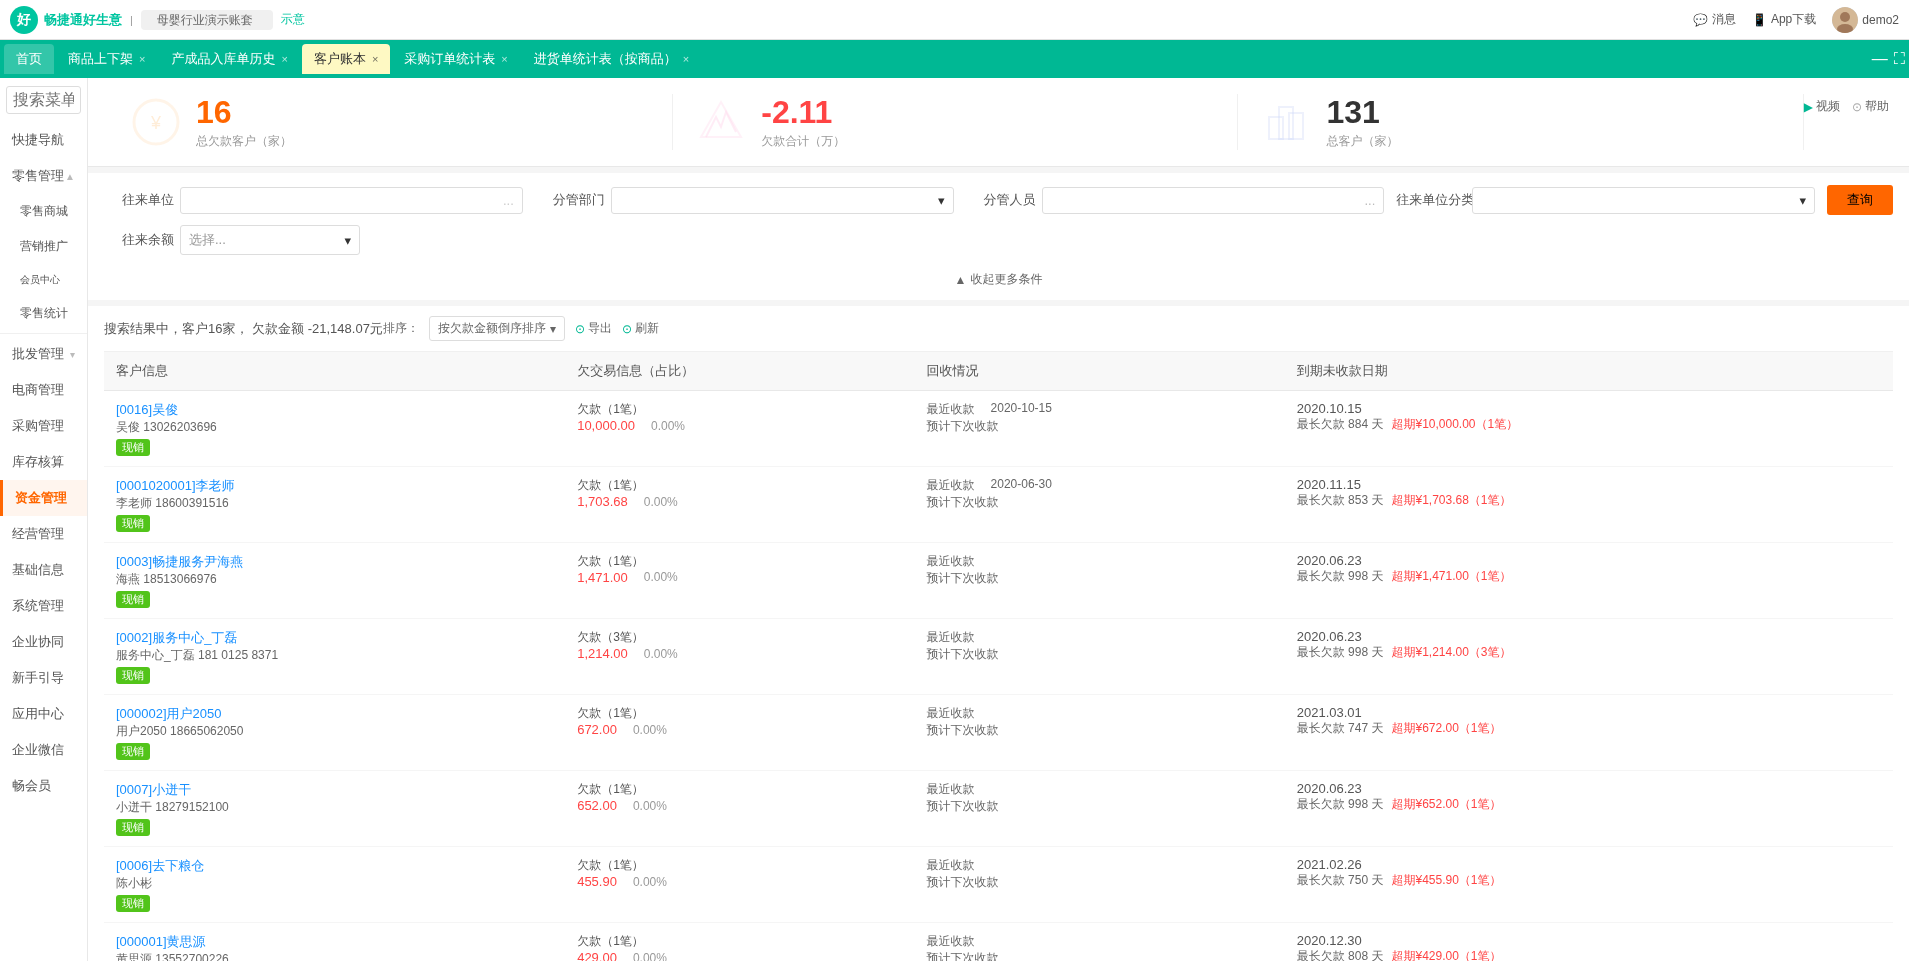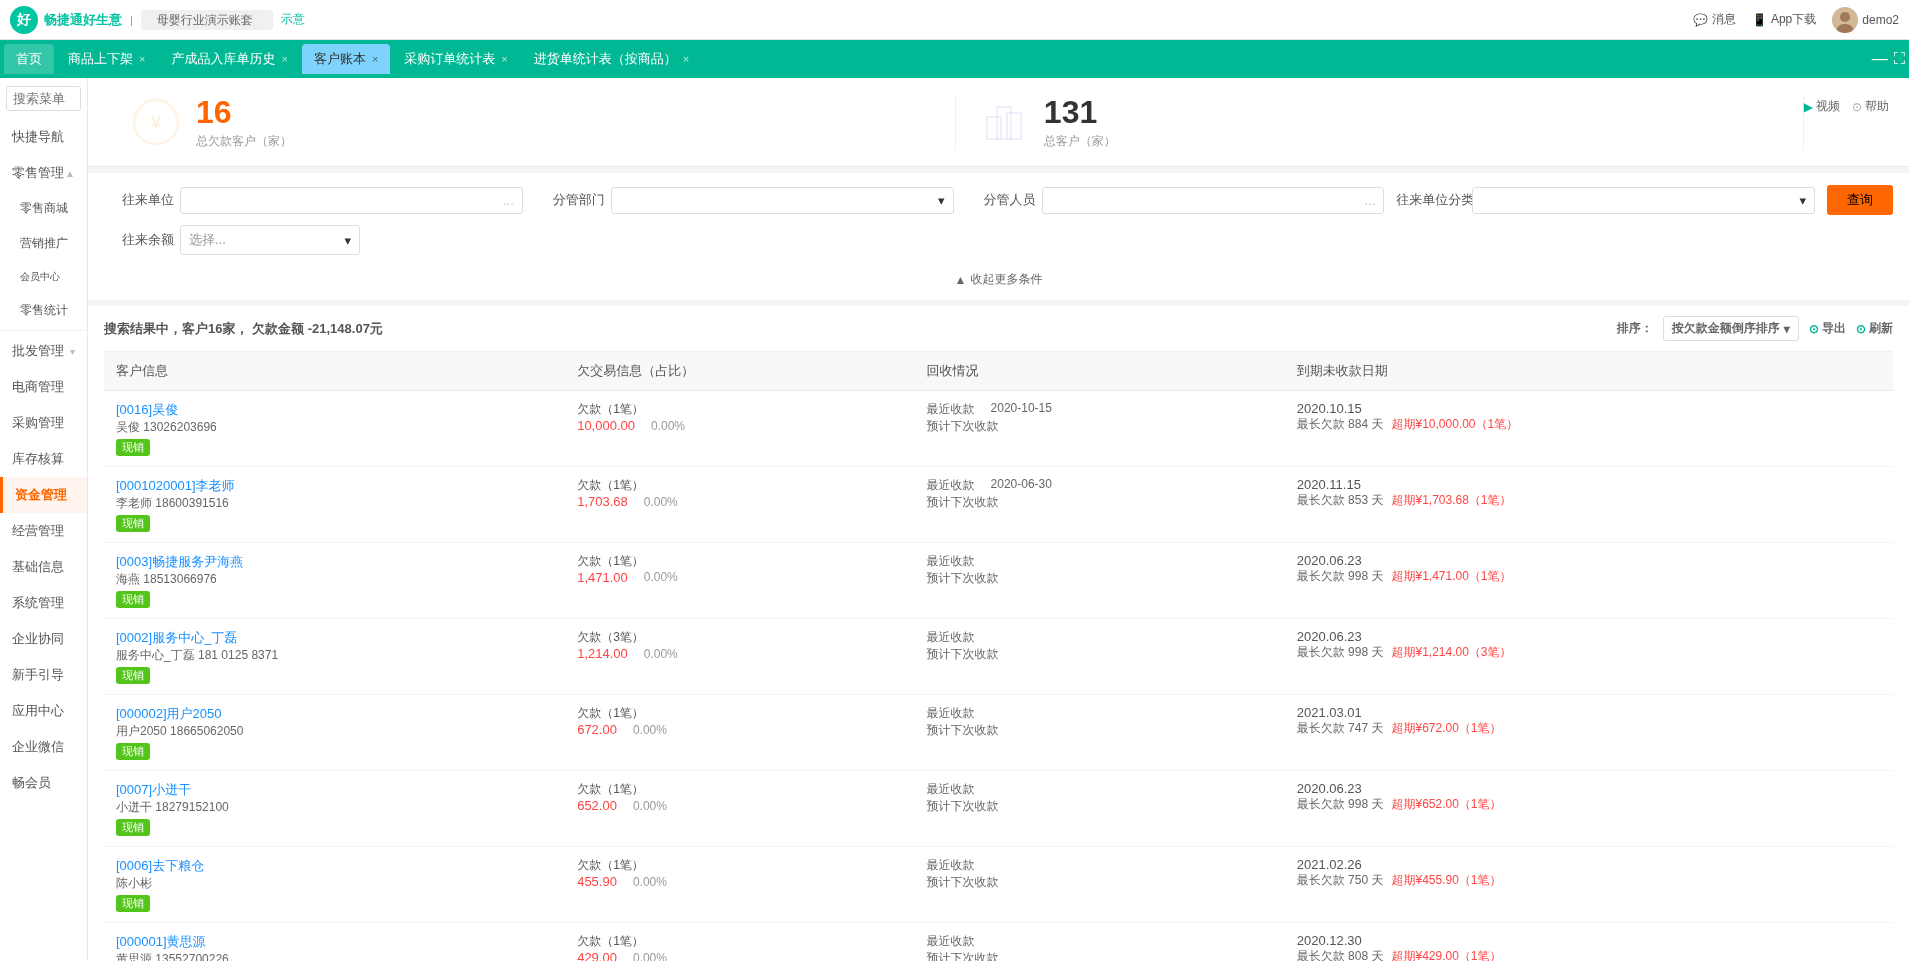--- a/index.html
+++ b/index.html
@@ -39,21 +39,21 @@
       padding: 0 12px;
       height: 30px;
       border-radius: 4px 4px 0 0;
       font-size: 13px;
       cursor: pointer;
       gap: 6px;
       color: #fff;
       white-space: nowrap;
     }
     .tab-item.active {
-      background: #7dd3fc;
+      background: #fef9c3;
       color: #333;
     }
     .tab-item.home {
       background: rgba(255,255,255,0.2);
     }
     .tab-close { font-size: 11px; opacity: 0.7; }
     .tab-bar-right { margin-left: auto; display: flex; gap: 6px; }
     .tab-bar-right span { color: #fff; cursor: pointer; font-size: 16px; }
 
     
@@ -62,21 +62,21 @@
     
     .sidebar {
       width: 88px;
       background: #fff;
       border-right: 1px solid #e8e8e8;
       display: flex;
       flex-direction: column;
       overflow-y: auto;
     }
     .sidebar-search { padding: 8px 6px; }
-    .sidebar-search input { width: 100%; border: 1px solid #ddd; border-radius: 3px; padding: 4px 6px; font-size: 13px; }
+    .sidebar-search input { width: 100%; border: 1px solid #ddd; border-radius: 3px; padding: 4px 6px; font-size: 16px; }
     .sidebar-divider { height: 1px; background: #f0f0f0; margin: 2px 0; }
 
     
     .content { flex: 1; overflow-y: auto; background: #f5f5f5; }
 
     
     .stats-row {
       display: flex;
       background: #fff;
       border-bottom: 1px solid #e8e8e8;
@@ -123,24 +123,23 @@
       background: #fff; cursor: pointer; display: flex; align-items: center; justify-content: space-between;
     }
     .btn-search { background: #ff6600; color: #000000; border: none; border-radius: 3px; padding: 6px 20px; font-size: 13px; cursor: pointer; }
     .btn-collapse { display: flex; align-items: center; gap: 4px; font-size: 12px; color: #666; cursor: pointer; justify-content: center; padding: 6px; }
 
     
     .results-area { background: #fff; margin-top: 6px; padding: 0 16px; }
     .results-header {
       display: flex;
       align-items: center;
-      justify-content: space-between;
+      justify-content: flex-start;
       padding: 10px 0;
       border-bottom: 1px solid #f0f0f0;
-      font-weight: bold;
     }
     .results-actions { display: flex; align-items: center; gap: 10px; font-size: 12px; color: #666; }
     .results-actions span { cursor: pointer; display: flex; align-items: center; gap: 3px; }
     .sort-select { border: 1px solid #ddd; border-radius: 3px; padding: 3px 8px; font-size: 12px; }
 
     
     .data-table { width: 100%; border-collapse: collapse; }
     .data-table th {
       background: #f8f8f8;
       padding: 10px 12px;
@@ -333,20 +332,32 @@
             <circle cx="25" cy="25" r="22" stroke="#ff8c00" stroke-width="3" fill="none" opacity="0.3"></circle>
             <text x="25" y="32" text-anchor="middle" font-size="18" fill="#ff8c00" opacity="0.5">¥</text>
           </svg>
         </div>
         <div class="stat-info">
           <span class="stat-number orange-num">16</span>
           <span class="stat-label">总欠款客户（家）</span>
         </div>
       </div>
 
+      <div class="stat-card">
+        <div class="stat-icon pink">
+          <svg width="50" height="50" viewBox="0 0 50 50" fill="none">
+            <path d="M10 40 L20 20 L25 30 L30 15 L40 35" stroke="#ff69b4" stroke-width="2" fill="none" opacity="0.4"></path>
+            <polygon points="25,5 45,40 5,40" stroke="#ff69b4" stroke-width="2" fill="none" opacity="0.3"></polygon>
+          </svg>
+        </div>
+        <div class="stat-info">
+          <span class="stat-number red">-2.11</span>
+          <span class="stat-label">欠款合计（万）</span>
+        </div>
+      </div>
 
       <div class="stat-card">
         <div class="stat-icon blue">
           <svg width="50" height="50" viewBox="0 0 50 50" fill="none">
             <rect x="8" y="20" width="14" height="22" stroke="#4169e1" stroke-width="2" fill="none" opacity="0.3"></rect>
             <rect x="18" y="10" width="14" height="32" stroke="#4169e1" stroke-width="2" fill="none" opacity="0.3"></rect>
             <rect x="28" y="16" width="14" height="26" stroke="#4169e1" stroke-width="2" fill="none" opacity="0.3"></rect>
           </svg>
         </div>
         <div class="stat-info">

